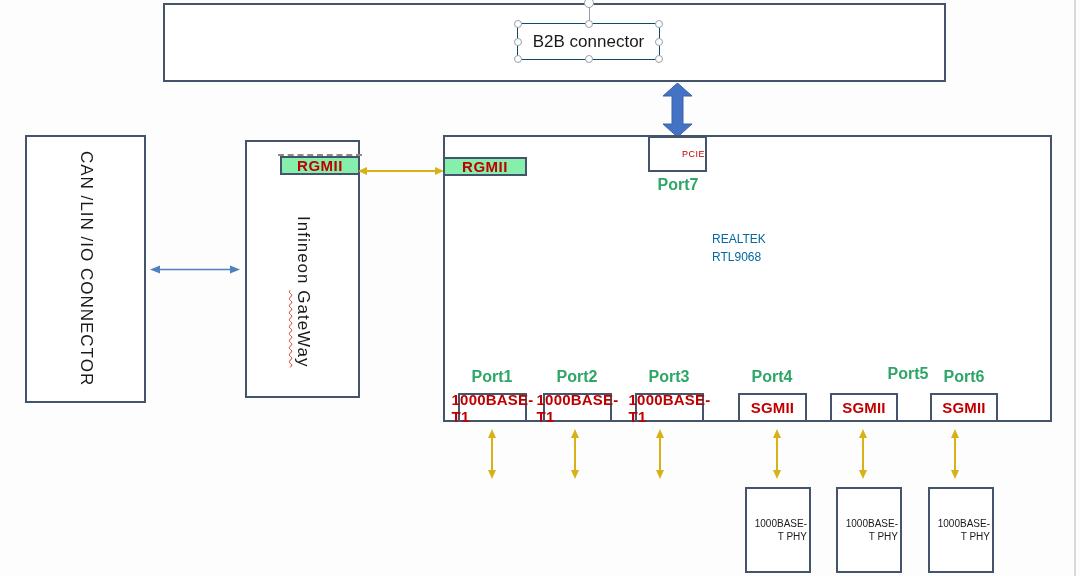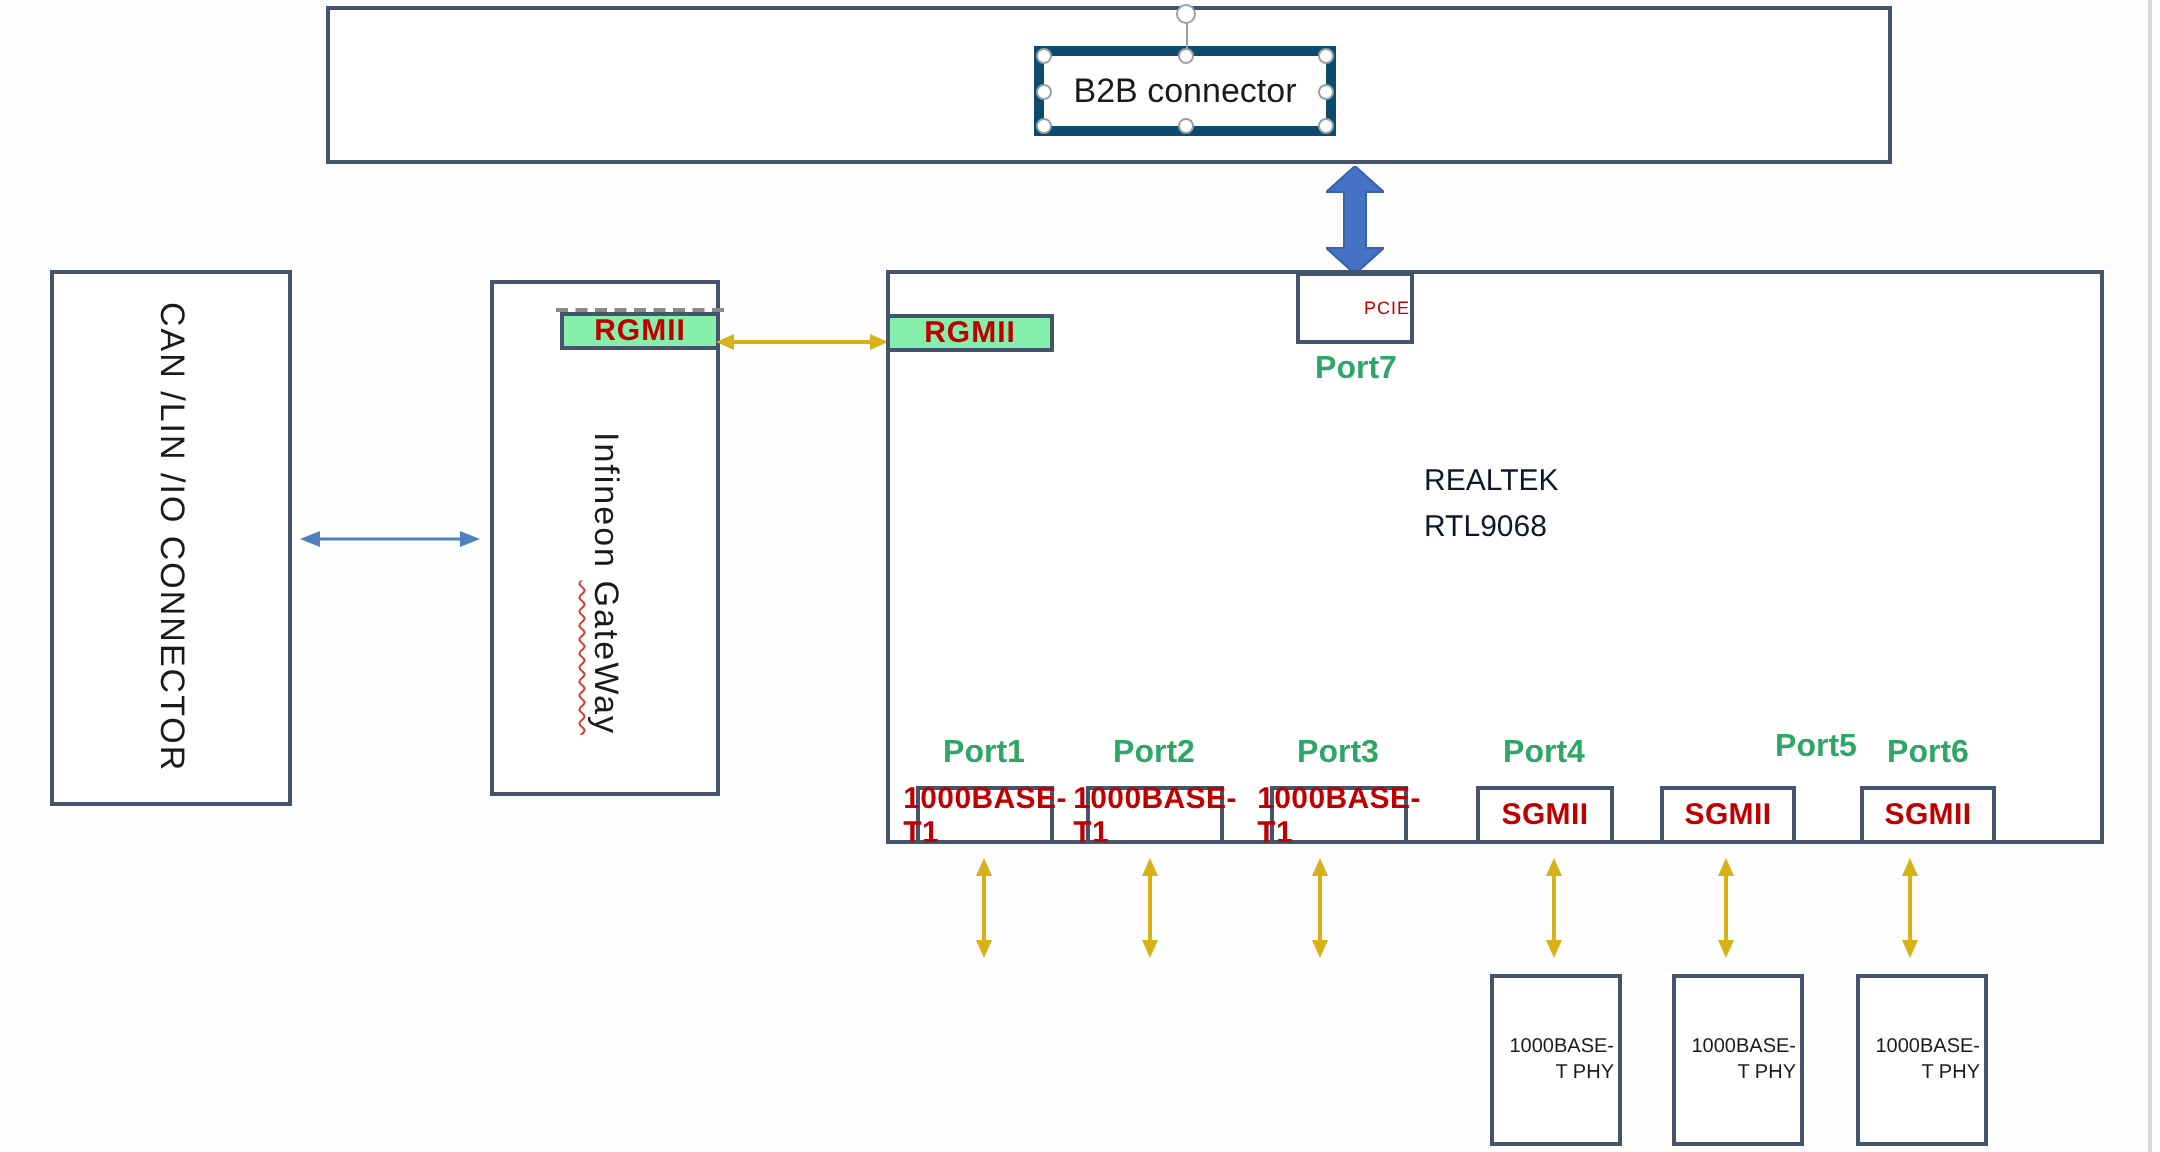--- a/index.html
+++ b/index.html
@@ -5,21 +5,21 @@
   html,body{margin:0;padding:0;background:#fff;}
   .stage{
     position:relative;width:1080px;height:576px;overflow:hidden;
     background:#fdfdfd;font-family:"Liberation Sans", sans-serif;color:#222;
   }
   .edge-right{position:absolute;right:4px;top:0;width:2px;height:576px;background:#d9d9d9;}
   .box{position:absolute;box-sizing:border-box;border:2px solid #44546a;background:#fff;}
   
   .b2b-box{left:163px;top:3px;width:783px;height:79px;}
   .sel-box{position:absolute;left:517px;top:23px;width:141px;height:35px;
-    border:5px solid #0c4a6e;display:flex;align-items:center;justify-content:center;}
+    border:1px solid #0c4a6e;display:flex;align-items:center;justify-content:center;}
   .sel-label{font-size:17px;color:#1a1a1a;white-space:nowrap;}
   .handle{position:absolute;width:8px;height:8px;border:1.5px solid #9aa0a6;border-radius:50%;
     background:#fff;box-sizing:border-box;}
   .rot-stem{position:absolute;left:50%;top:-17px;width:1px;height:17px;background:#9aa0a6;}
   .rot-circle{position:absolute;left:50%;top:-26px;margin-left:-5px;width:10px;height:10px;
     border:1.5px solid #9aa0a6;border-radius:50%;background:#fff;box-sizing:border-box;}
   
   .can-box{left:25px;top:135px;width:121px;height:268px;display:flex;align-items:center;justify-content:center;}
   .vtext{writing-mode:vertical-rl;font-size:17px;color:#1a1a1a;letter-spacing:1px;white-space:nowrap;}
   
@@ -29,21 +29,21 @@
     font-size:15px;font-weight:bold;color:#c00000;letter-spacing:.5px;background:#86efac;}
   .gw-rgmii{left:280px;top:156px;width:80px;}
   .dash-top{position:absolute;left:-4px;top:-4px;right:-4px;height:0;border-top:2px dashed #8a8a8a;}
   .rt-rgmii{left:443px;top:157px;width:84px;}
   
   .rt-box{left:443px;top:135px;width:609px;height:287px;}
   .pcie-box{left:648px;top:136px;width:59px;height:36px;display:flex;align-items:center;justify-content:center;
     font-size:9px;font-weight:normal;color:#c00000;letter-spacing:.5px;padding-left:32px;}
   .port7{position:absolute;left:646px;top:176px;width:64px;text-align:center;
     font-size:16px;font-weight:600;color:#2ea666;}
-  .rt-name{position:absolute;left:712px;top:230px;font-size:15px;line-height:1.5;color:#0f172a;}
+  .rt-name{position:absolute;left:712px;top:230px;font-size:12px;line-height:1.5;color:#0369a1;}
   .port-label{position:absolute;top:368px;width:80px;text-align:center;
     font-size:16px;font-weight:600;color:#2ea666;}
   .port-if{top:393px;height:29px;display:flex;align-items:center;justify-content:center;
     font-size:15px;font-weight:bold;color:#c00000;letter-spacing:.2px;}
   
   .t1-box{left:452px;top:486px;width:250px;height:84px;display:flex;align-items:center;justify-content:center;
     font-size:17.5px;color:#1a1a1a;}
   .phy-box{top:487px;width:66px;height:86px;display:flex;align-items:center;justify-content:center;
     text-align:right;font-size:10px;line-height:1.35;color:#1a1a1a;padding:2px;}
   .arrow{position:absolute;}

